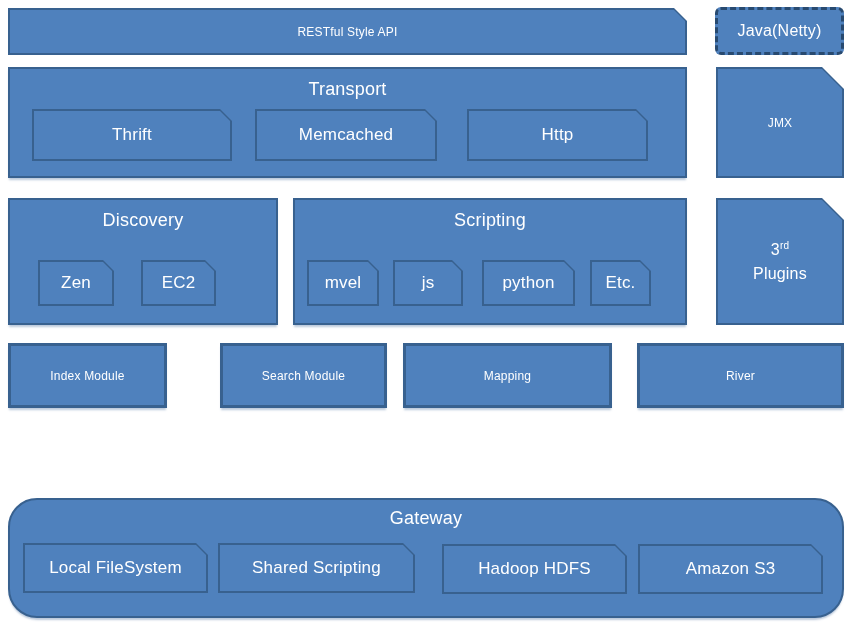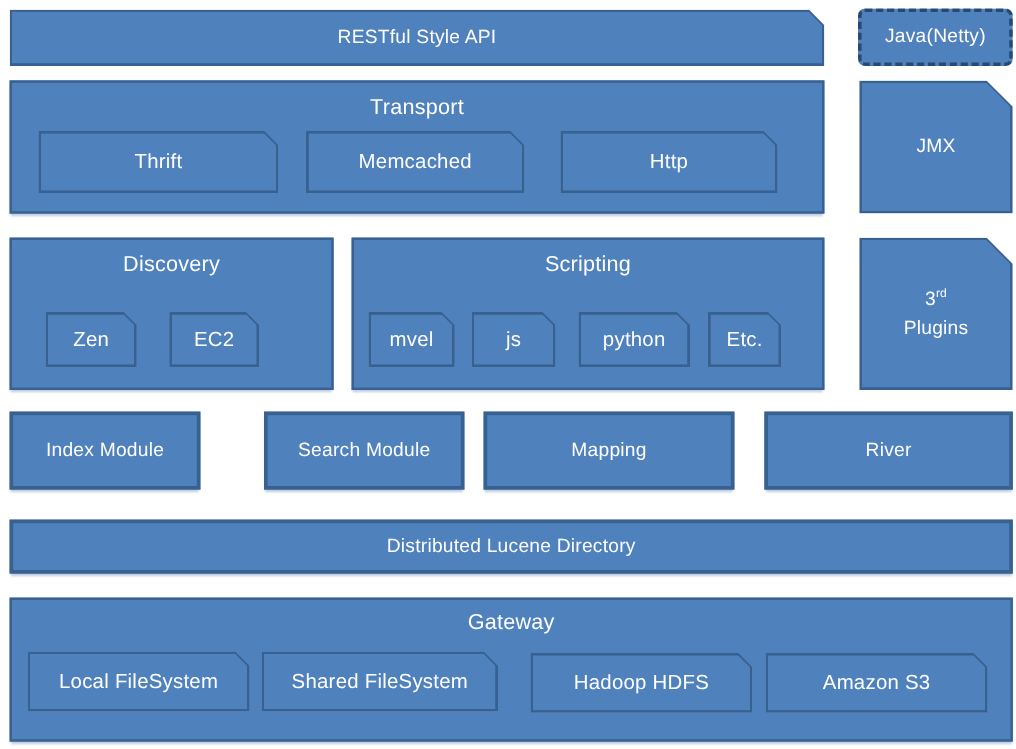--- a/index.html
+++ b/index.html
@@ -41,21 +41,21 @@
   }
   
   .dbox{
     position:absolute;background:var(--fill);
     border:3px dashed var(--dash);
     border-radius:6px;
   }
 
   .lbl{
     position:absolute;inset:0;display:flex;align-items:center;justify-content:center;
-    color:var(--text);font-size:16px;letter-spacing:.2px;text-align:center;
+    color:var(--text);font-size:12px;letter-spacing:.2px;text-align:center;
   }
   .lbl.small{font-size:17px;}
   .lbl.xs{font-size:16px;}
   .title{
     position:absolute;left:0;right:0;top:10px;text-align:center;
     color:var(--text);font-size:18px;letter-spacing:.2px;
   }
   .stack{flex-direction:column;line-height:1.45;}
   sup{font-size:10px;vertical-align:super;}
 
@@ -74,21 +74,21 @@
   #mvel      {left:307px;top:260px; width:72px; height:46px; --f:11px;}
   #js        {left:393px;top:260px; width:70px; height:46px;padding-left:24px; --f:11px;}
   #python    {left:482px;top:260px; width:93px; height:46px; --f:11px;}
   #etc       {left:590px;top:260px; width:61px; height:46px; --f:11px;}
   #plugins   {left:716px;top:198px; width:128px;height:127px;--f:22px;}
   #indexmod  {left:8px;  top:343px; width:159px;height:65px;}
   #searchmod {left:220px;top:343px; width:167px;height:65px;}
   #mapping   {left:403px;top:343px; width:209px;height:65px;}
   #river     {left:637px;top:343px; width:207px;height:65px;}
   #lucene    {left:8px;  top:433px; width:836px;height:45px;}
-  #gateway   {left:8px;  top:498px; width:836px;height:120px;}
+  #gateway   {left:8px;  top:498px; width:836px;height:120px;border-radius:29px;}
   #localfs   {left:23px; top:543px; width:185px;height:50px; --f:12px;}
   #sharedfs  {left:218px;top:543px; width:197px;height:50px; --f:12px;}
   #hadoop    {left:442px;top:544px; width:185px;height:50px; --f:12px;}
   #s3        {left:638px;top:544px; width:185px;height:50px; --f:12px;}
 </style>
 </head>
 <body>
 
 <div class="stage">
 
@@ -166,34 +166,31 @@
   <div class="pbox" id="searchmod">
     <span class="lbl">Search Module</span>
   </div>
   <div class="pbox" id="mapping">
     <span class="lbl">Mapping</span>
   </div>
   <div class="pbox" id="river">
     <span class="lbl">River</span>
   </div>
 
-  <div class="pbox" id="lucene">
-    <span class="lbl">Distributed Lucene Directory</span>
-  </div>
 
   <div class="cbox" id="gateway">
     <div class="title" style="top:8px">Gateway</div>
   </div>
   <div class="fbox" id="localfs">
     <div class="fin"></div>
     <span class="lbl small">Local FileSystem</span>
   </div>
   <div class="fbox" id="sharedfs">
     <div class="fin"></div>
-    <span class="lbl small">Shared FileSystem</span>
+    <span class="lbl small">Shared Scripting</span>
   </div>
   <div class="fbox" id="hadoop">
     <div class="fin"></div>
     <span class="lbl small">Hadoop HDFS</span>
   </div>
   <div class="fbox" id="s3">
     <div class="fin"></div>
     <span class="lbl small">Amazon S3</span>
   </div>
 

